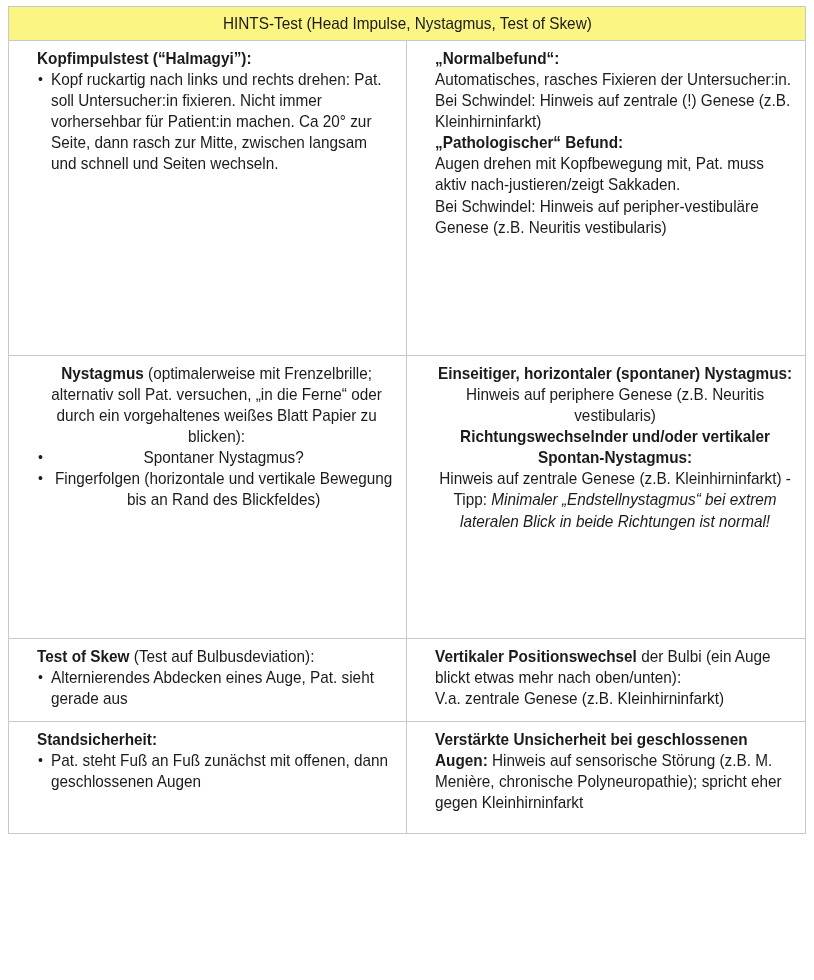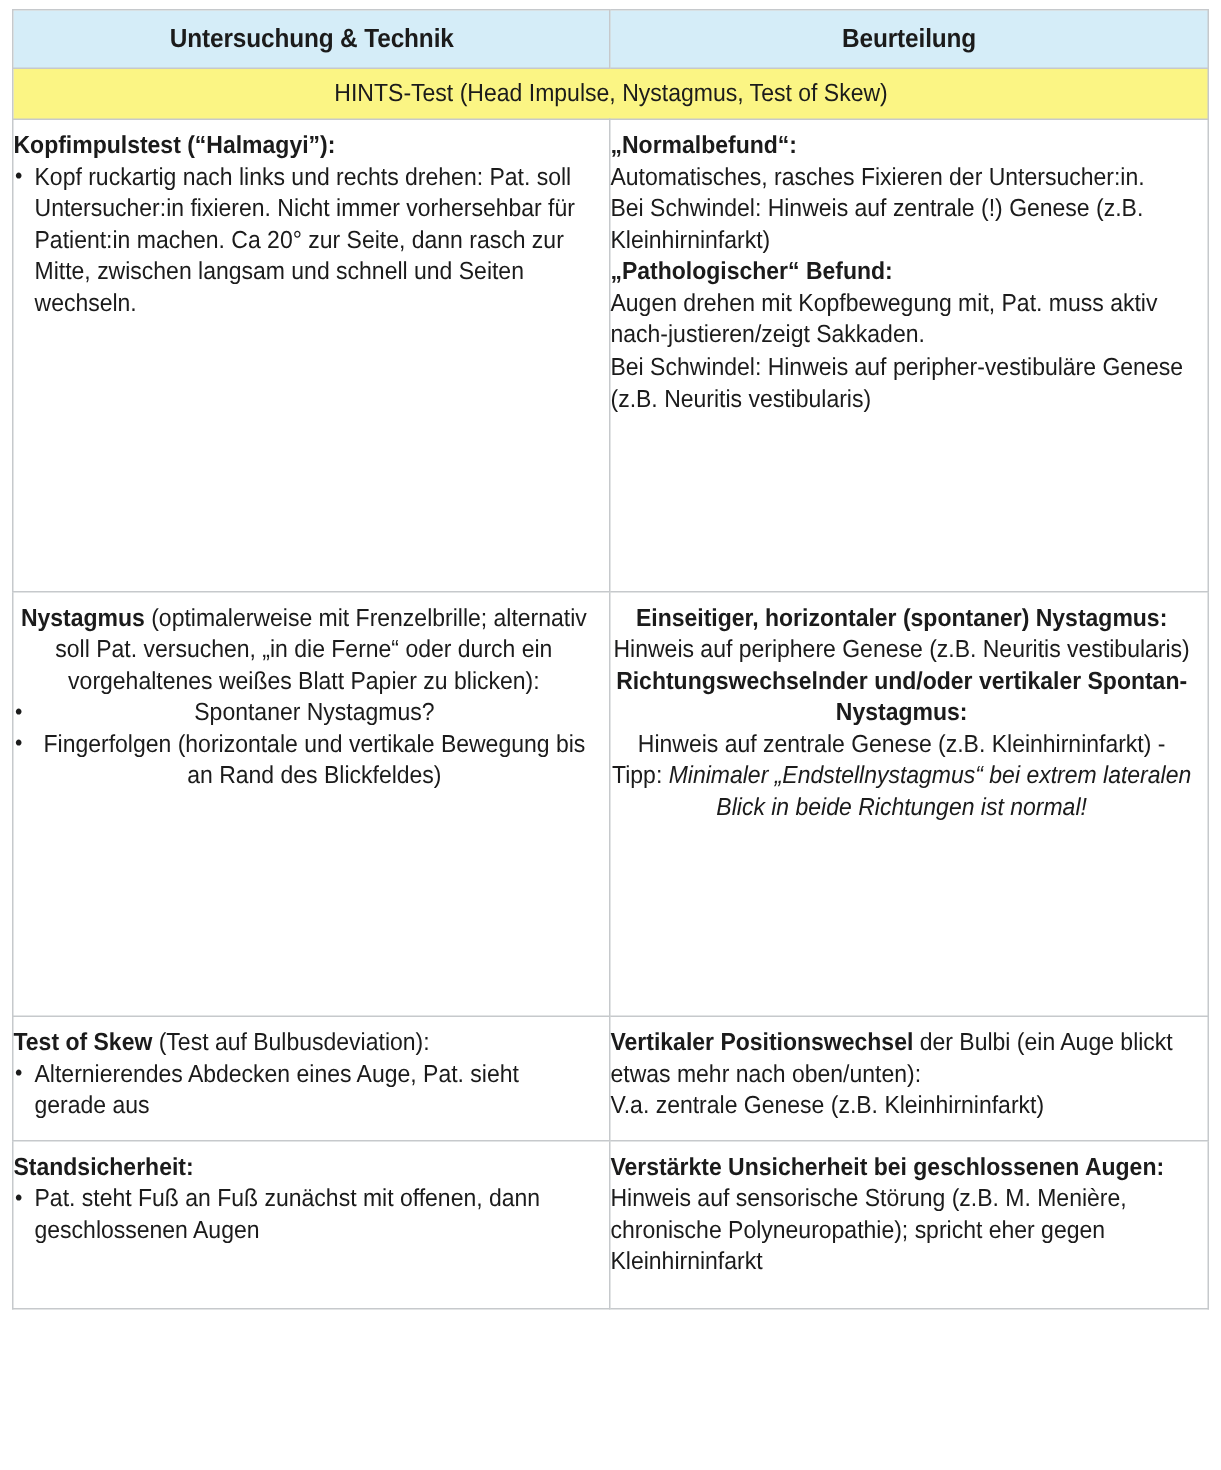--- a/index.html
+++ b/index.html
@@ -28,21 +28,21 @@
     border: 1px solid #c6c9cc;
   }
 
   col.col-left  { width: 398px; }
   col.col-right { width: 399px; }
 
   table.exam-table td,
   table.exam-table th {
     border: 1px solid #c6c9cc;
     vertical-align: top;
-    padding: 7px 10px 9px 0;
+    padding: 7px 10px 9px 28px;
   }
 
   
   tr.header-row th {
     background: #d5edf8;
     text-align: center;
     vertical-align: middle;
     padding: 7px 6px 8px 6px;
     height: 39px;
   }
@@ -121,28 +121,20 @@
 <body>
 
 <div class="table-wrap">
   <table class="exam-table">
     <colgroup>
       <col class="col-left">
       <col class="col-right">
     </colgroup>
     <tbody>
 
-      <tr class="header-row">
-        <th>
-          <span class="header-label">Untersuchung &amp; Technik</span>
-        </th>
-        <th>
-          <span class="header-label">Beurteilung</span>
-        </th>
-      </tr>
 
       <tr class="section-row">
         <td colspan="2">
           <span class="section-label">HINTS-Test (Head Impulse, Nystagmus, Test of Skew)</span>
         </td>
       </tr>
 
       <tr class="row-hints-1">
         <td class="body-cell">
           <div class="cell-inner">

